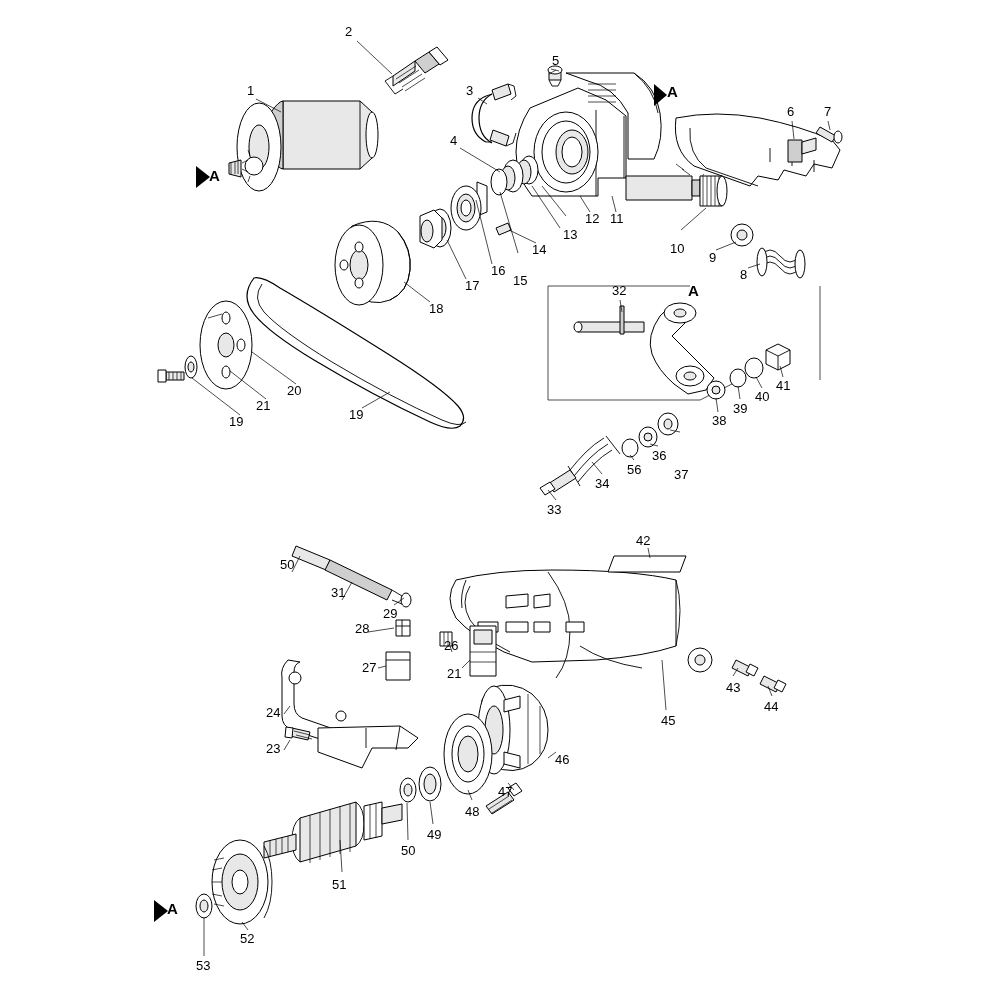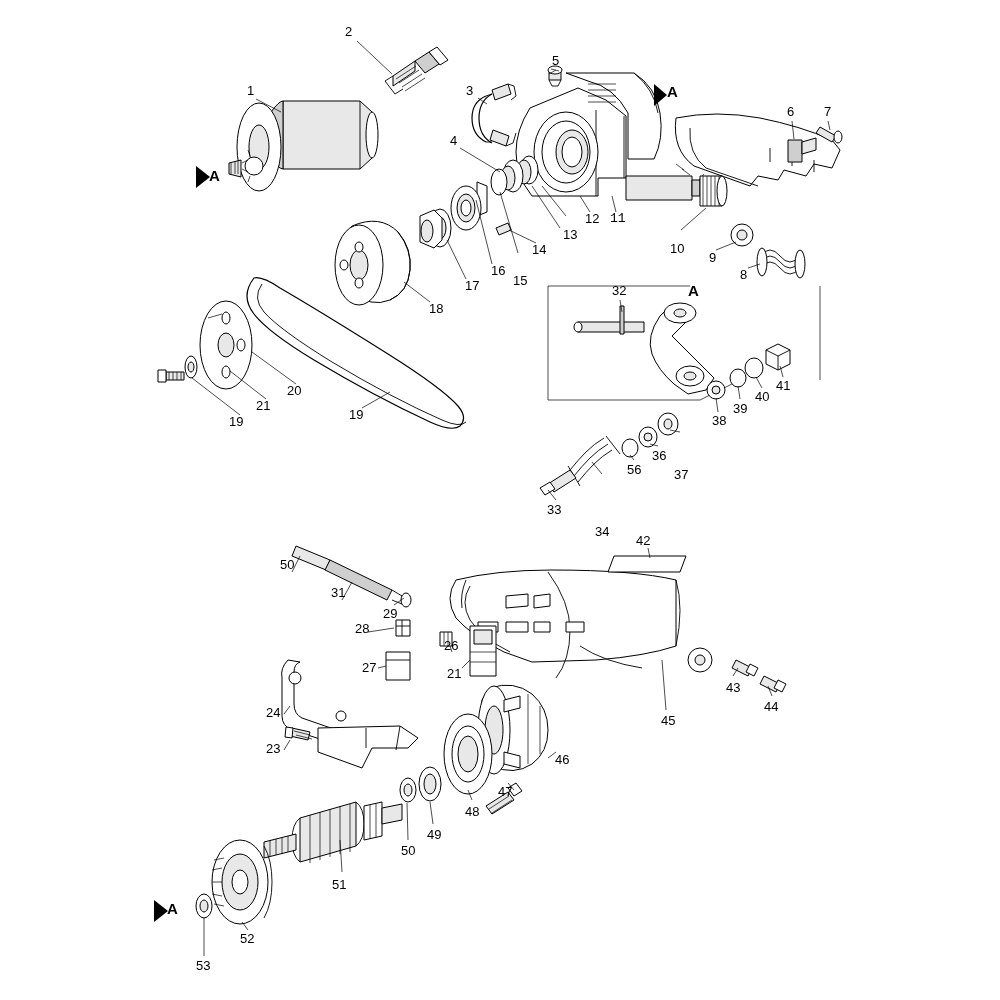--- a/index.html
+++ b/index.html
@@ -386,35 +386,35 @@
   <div class="callout" style="left:247px; top:84px;">1</div>
   <div class="callout" style="left:345px; top:25px;">2</div>
   <div class="callout" style="left:466px; top:84px;">3</div>
   <div class="callout" style="left:450px; top:134px;">4</div>
   <div class="callout" style="left:552px; top:54px;">5</div>
   <div class="callout" style="left:787px; top:105px;">6</div>
   <div class="callout" style="left:824px; top:105px;">7</div>
   <div class="callout" style="left:740px; top:268px;">8</div>
   <div class="callout" style="left:709px; top:251px;">9</div>
   <div class="callout" style="left:670px; top:220px;margin-top:22px;">10</div>
-  <div class="callout" style="left:610px; top:212px;font-family:Liberation Mono, monospace;">11</div>
+  <div class="callout" style="left:610px; top:212px;">11</div>
   <div class="callout" style="left:585px; top:212px;">12</div>
   <div class="callout" style="left:563px; top:228px;">13</div>
   <div class="callout" style="left:532px; top:243px;">14</div>
   <div class="callout" style="left:513px; top:253px;margin-top:21px;">15</div>
   <div class="callout" style="left:491px; top:264px;">16</div>
   <div class="callout" style="left:465px; top:279px;">17</div>
   <div class="callout" style="left:429px; top:302px;">18</div>
   <div class="callout" style="left:349px; top:408px;">19</div>
   <div class="callout" style="left:287px; top:384px;">20</div>
   <div class="callout" style="left:256px; top:399px;text-align:right;">21</div>
   <div class="callout" style="left:229px; top:415px;">19</div>
   <div class="callout" style="left:612px; top:284px;">32</div>
   <div class="callout" style="left:547px; top:503px;">33</div>
-  <div class="callout" style="left:595px; top:477px;margin-top:48px;">34</div>
+  <div class="callout" style="left:595px; top:477px;">34</div>
   <div class="callout" style="left:627px; top:463px;">56</div>
   <div class="callout" style="left:652px; top:449px;">36</div>
   <div class="callout" style="left:674px; top:434px;margin-top:34px;">37</div>
   <div class="callout" style="left:712px; top:414px;">38</div>
   <div class="callout" style="left:733px; top:402px;">39</div>
   <div class="callout" style="left:755px; top:390px;">40</div>
   <div class="callout" style="left:776px; top:379px;">41</div>
   <div class="callout" style="left:636px; top:534px;">42</div>
   <div class="callout" style="left:726px; top:681px;">43</div>
   <div class="callout" style="left:764px; top:700px;">44</div>

